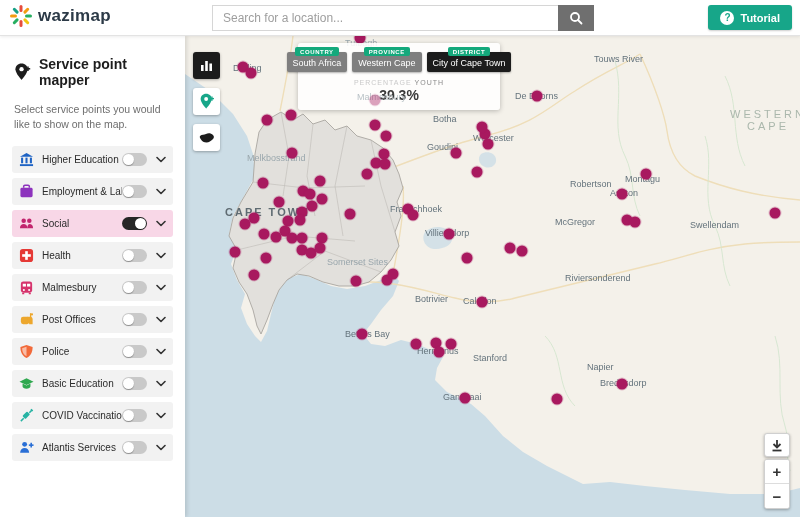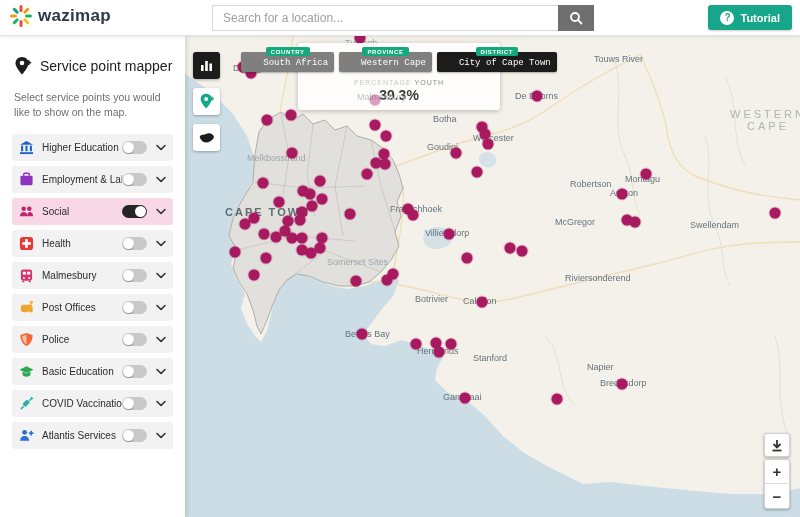--- a/index.html
+++ b/index.html
@@ -22,21 +22,21 @@
     color:#fff; border:none; border-radius:3px; font-size:11px; font-weight:bold;
     display:flex; align-items:center; gap:6px; padding:0 12px; cursor:pointer;
     box-shadow:0 1px 2px rgba(0,0,0,.2); }
   .q-circle { width:14px; height:14px; border-radius:50%; background:#fff; color:#17a689;
     font-size:10px; font-weight:bold; display:flex; align-items:center; justify-content:center; }
 
   
   .sidebar { position:absolute; left:0; top:36px; width:185px; height:481px; background:#fff;
     z-index:20; box-shadow:2px 0 4px rgba(0,0,0,.12); padding:14px 12px 0 12px; }
   .sb-head { display:flex; align-items:center; gap:8px; margin:6px 0 14px 2px; }
-  .sb-title { font-size:14px; font-weight:normal; color:#1d1d1d; }
+  .sb-title { font-size:14px; font-weight:bold; color:#1d1d1d; }
   .sb-desc { font-size:10.5px; color:#6e6e6e; line-height:1.45; margin:0 2px 14px 2px; }
   .svc-list { display:flex; flex-direction:column; gap:5px; }
   .svc-row { display:flex; align-items:center; height:27px; background:#f2f2f2;
     border-radius:3px; padding:0 7px; cursor:pointer; }
   .svc-row.hl { background:#f8d7e7; }
   .svc-ic { width:15px; height:15px; flex:0 0 15px; display:flex; align-items:center; }
   .svc-label { flex:1; font-size:10px; color:#2b2b2b; margin-left:8px; white-space:nowrap;
     overflow:hidden; }
   .toggle { width:25px; height:13px; border-radius:7px; background:#c9c9c9; position:relative;
     flex:0 0 25px; margin-right:9px; cursor:pointer; }
@@ -62,22 +62,22 @@
   .dot.ghost { opacity:.4; z-index:8; }
 
   
   .geo-panel { position:absolute; left:113px; top:7px; width:202px; z-index:6;
     background:rgba(255,255,255,.86); border-radius:3px; padding:4px 8px 7px 8px;
     box-shadow:0 1px 5px rgba(0,0,0,.25); }
   .bc-row { display:flex; gap:5px; justify-content:center; }
   .bc { display:flex; flex-direction:column; align-items:center; }
   .bc-tag { background:#14a97c; color:#fff; font-size:6px; font-weight:bold; letter-spacing:.6px;
     padding:1.5px 5px; border-radius:2px; position:relative; z-index:2; margin-bottom:-4px; }
-  .bc-btn { background:#7f7f7f; border:none; color:#fff; font-size:9px; padding:6px 6px 4px 22px;
-    border-radius:2px; white-space:nowrap; cursor:pointer; box-shadow:0 1px 2px rgba(0,0,0,.3);font-family:Liberation Mono, monospace; }
+  .bc-btn { background:#7f7f7f; border:none; color:#fff; font-size:9px; padding:6px 6px 4px 6px;
+    border-radius:2px; white-space:nowrap; cursor:pointer; box-shadow:0 1px 2px rgba(0,0,0,.3); }
   .bc-btn.active { background:#1c1c1c; }
   .indicator { text-align:center; margin-top:7px; }
   .ind-line { font-size:7px; letter-spacing:1px; color:#8a8a8a; }
   .ind-line .pre { color:#c9c9c9; margin-right:3px; }
   .ind-value { font-size:14px; font-weight:bold; color:#3a3a3a; margin-top:1px; }
 
   
   .mctl { position:absolute; left:8px; top:16px; display:flex; flex-direction:column; gap:9px; z-index:7; }
   .mbtn { width:27px; height:27px; border:none; border-radius:3px; background:#fff;
     box-shadow:0 1px 3px rgba(0,0,0,.3); display:flex; align-items:center; justify-content:center;

